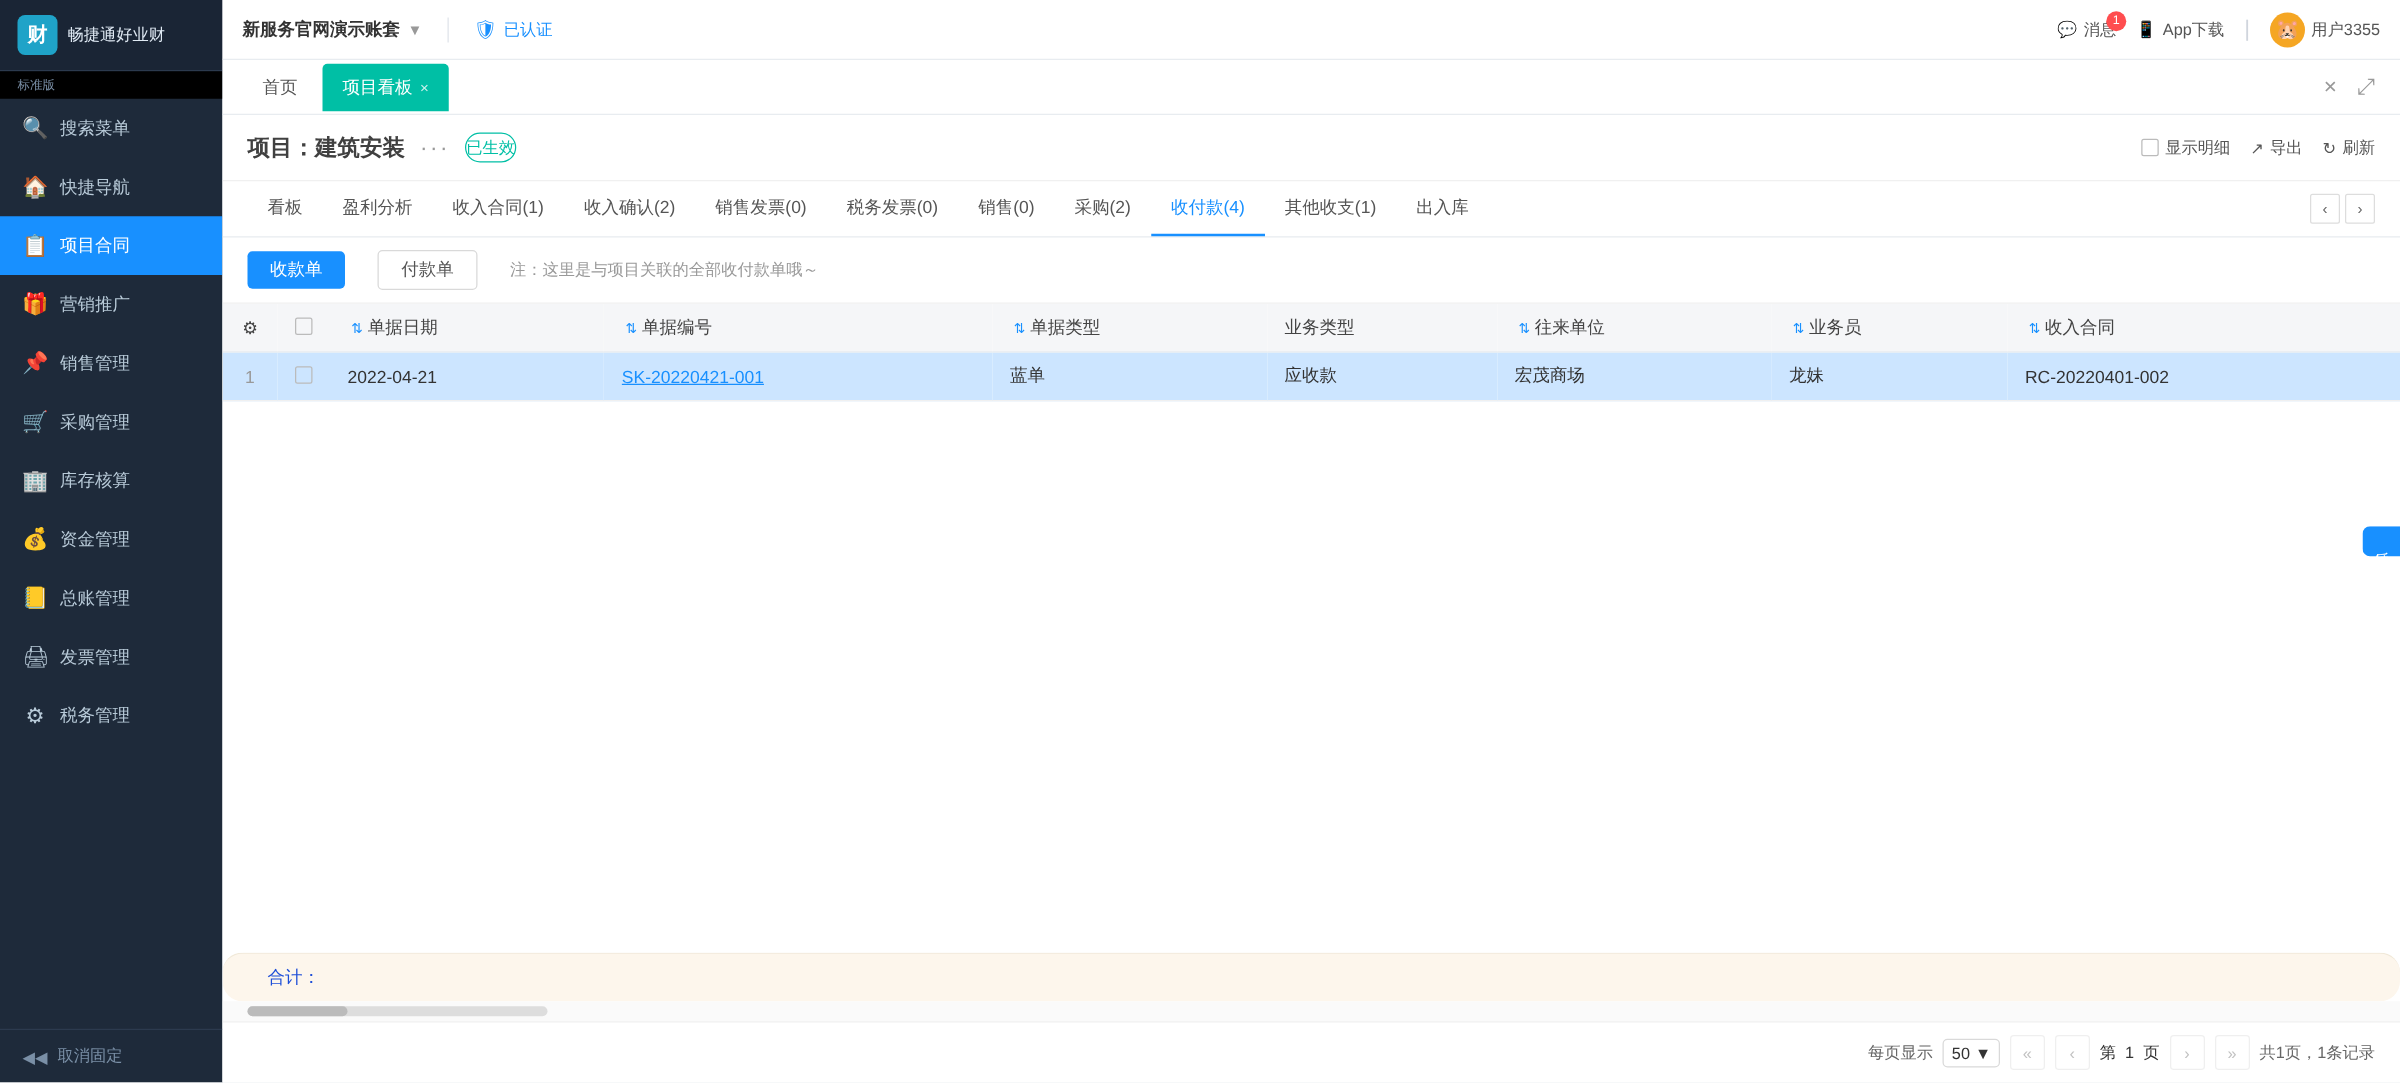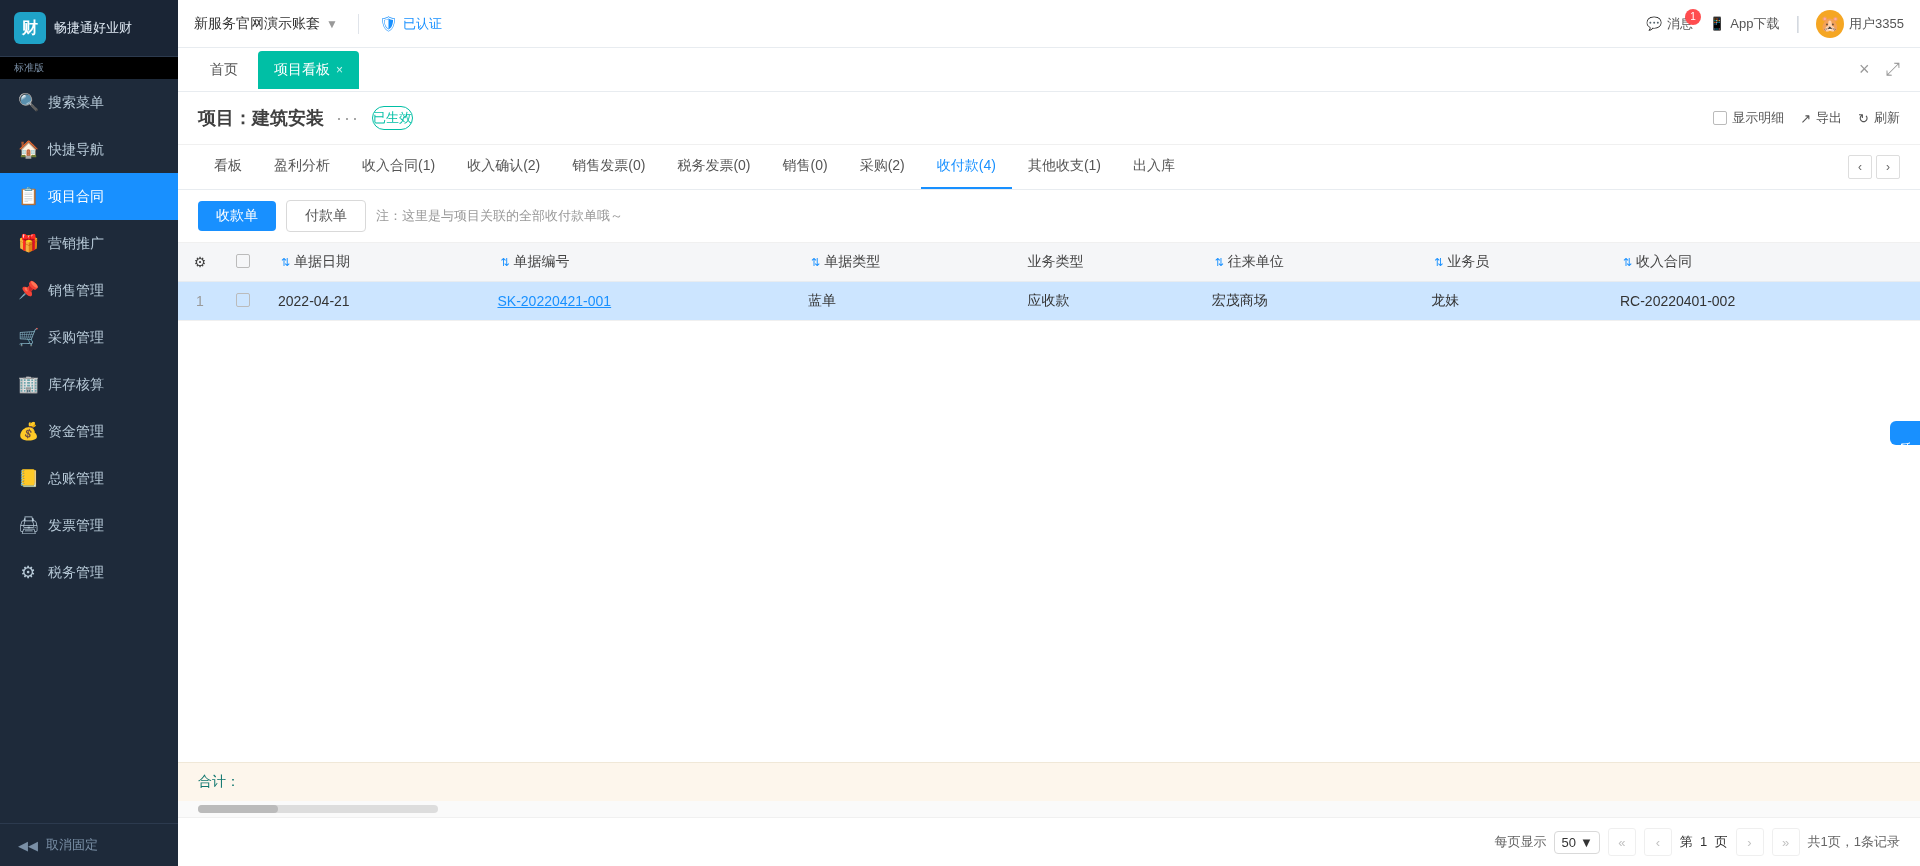--- a/index.html
+++ b/index.html
@@ -71,21 +71,21 @@
       background: white;
       height: 48px;
       display: flex;
       align-items: center;
       padding: 0 16px;
       border-bottom: 1px solid #e8ecf0;
       gap: 12px;
     }
     .topbar-project {
       display: flex; align-items: center; gap: 6px;
-      font-size: 14px; color: #333; cursor: pointer;
+      font-size: 14px; color: #333; cursor: pointer; font-weight: bold;
     }
     .topbar-project .chevron { color: #999; font-size: 12px; }
     .topbar-divider { width: 1px; height: 20px; background: #e0e4ea; margin: 0 8px; }
     .topbar-certified {
       display: flex; align-items: center; gap: 5px;
       color: #1890ff; font-size: 13px;
     }
     .topbar-certified .shield { font-size: 15px; color: #1890ff; }
     .topbar-right {
       margin-left: auto;
@@ -193,21 +193,21 @@
       white-space: nowrap;
     }
     .sub-nav-item.active { color: #1890ff; border-bottom: 2px solid #1890ff; }
     .sub-nav-arrows { margin-left: auto; display: flex; gap: 4px; }
     .sub-nav-arrow { background: none; border: 1px solid #ddd; width: 24px; height: 24px; cursor: pointer; display: flex; align-items: center; justify-content: center; border-radius: 2px; font-size: 12px; color: #666; }
 
     
     .toolbar-row {
       display: flex; align-items: center;
       padding: 10px 20px;
-      gap: 10px;
+      gap: 26px;
       border-bottom: 1px solid #f0f0f0;
     }
     .btn-primary {
       background: #1890ff; color: white;
       border: none; padding: 6px 18px; border-radius: 4px;
       cursor: pointer; font-size: 14px;
     }
     .btn-default {
       background: white; color: #555;
       border: 1px solid #d9d9d9; padding: 6px 18px; border-radius: 4px;
@@ -253,25 +253,26 @@
       width: 14px; height: 14px;
       border: 1px solid #bbb;
       border-radius: 2px;
       display: inline-block;
     }
 
     
     .table-footer {
       background: #fdf6ec;
       border-top: 1px solid #f0e8d8;
-      padding: 10px 20px;
+      padding: 10px 36px;
       font-size: 14px;
-      color: #0f766e;
+      color: #1d4ed8;
       display: flex;
       align-items: center;
+      border-radius: 16px;
     }
     .footer-label { font-weight: 500; min-width: 80px; }
 
     
     .scrollbar-row {
       background: #fafafa;
       padding: 4px 20px;
       display: flex; align-items: center;
     }
     .fake-scrollbar {

